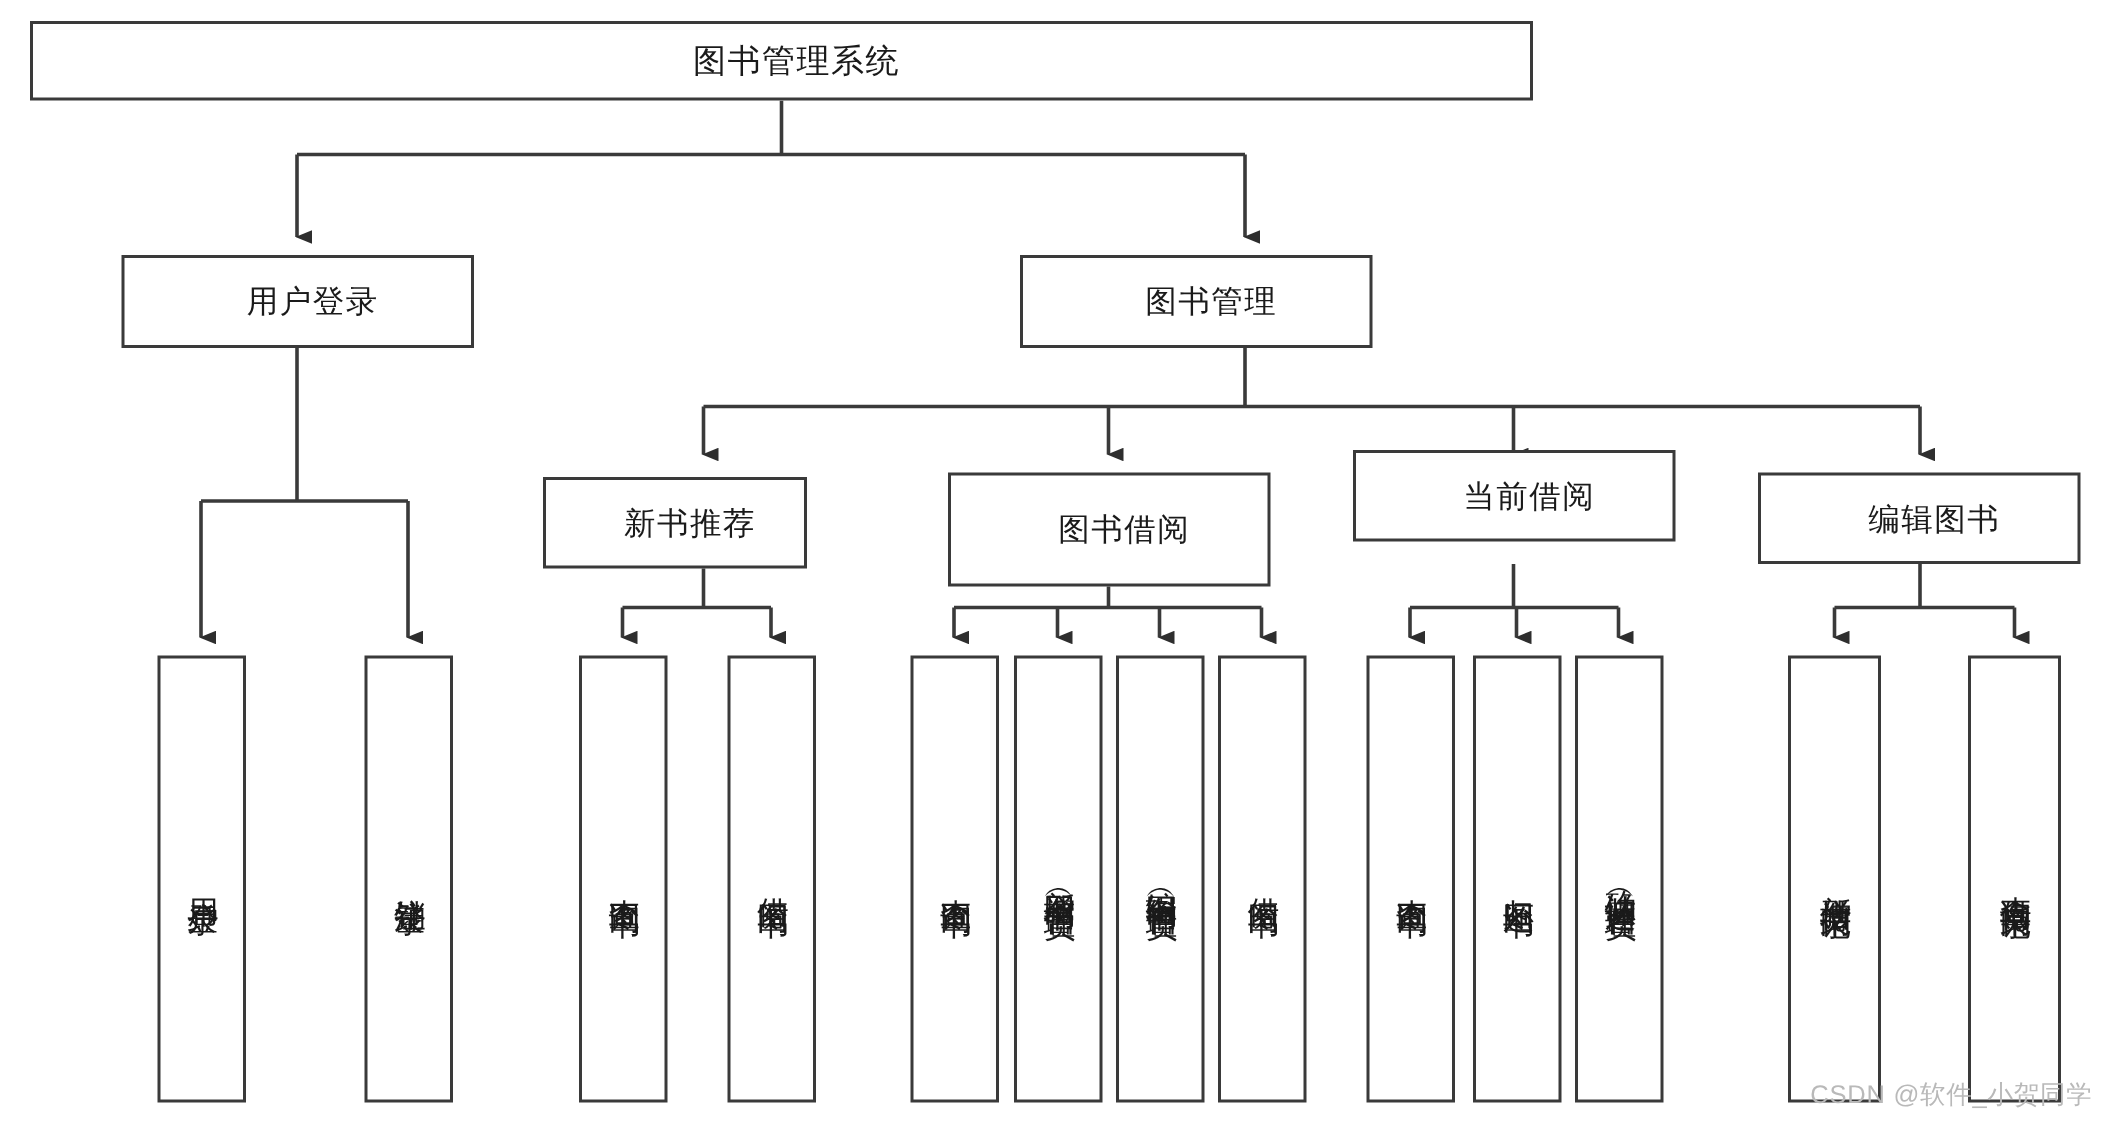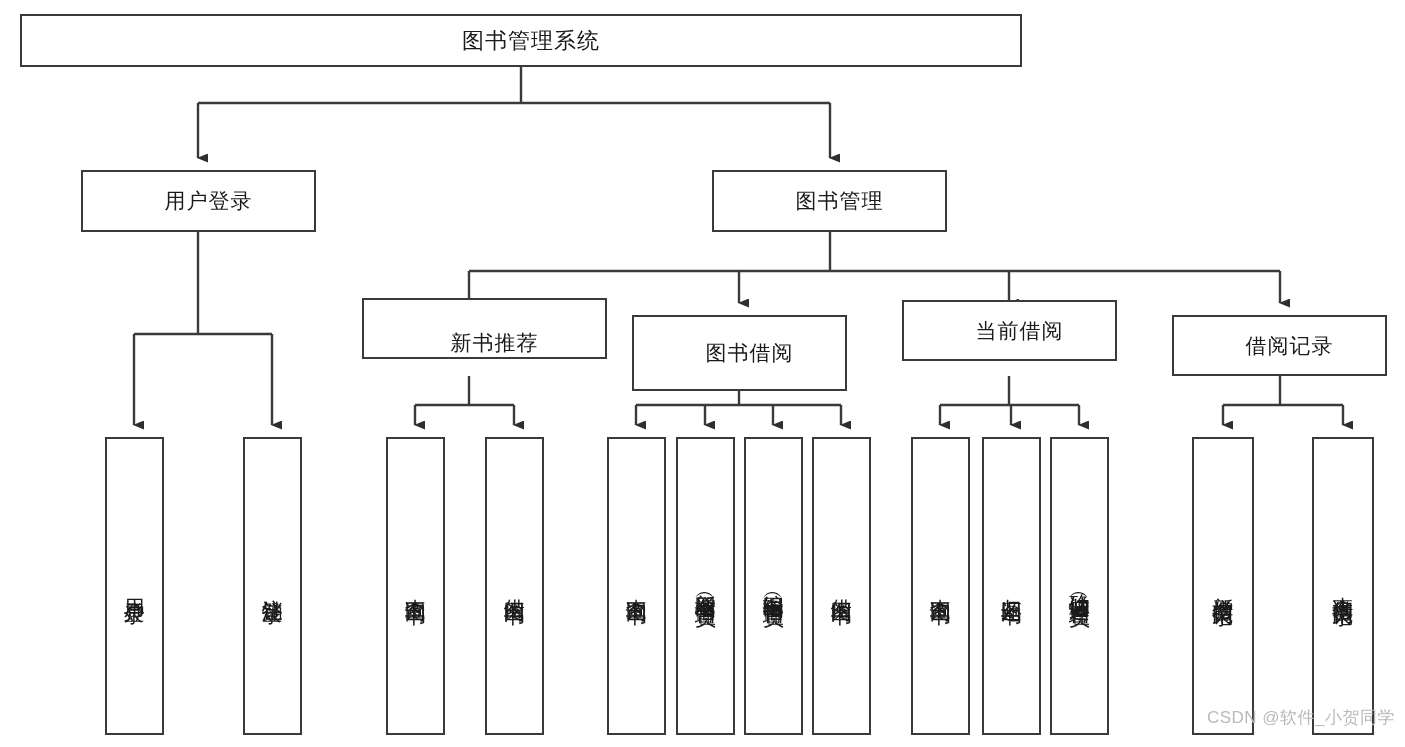--- a/index.html
+++ b/index.html
@@ -60,21 +60,21 @@
     text-orientation: upright;
     font-size: 21px;
     line-height: 1.12;
     letter-spacing: 2px;
     white-space: nowrap;
     text-align: center;
   }
   .watermark {
     position: absolute;
     right: 10px;
-    bottom: 18px;
+    bottom: 6px;
     font-size: 17px;
     color: #b9b9b9;
     letter-spacing: 0.5px;
     white-space: nowrap;
   }
 </style>
 </head>
 <body>
 
 <div id="diagram-root">
@@ -130,34 +130,34 @@
     </g>
   </svg>
 
   <div id="node-host">
       <div class="node node-root" style="left: 20px; top: 14px; width: 1002px; height: 53px;">
         <span>图书管理系统</span>
       </div>
       <div class="node node-h" style="left: 81px; top: 170px; width: 235px; height: 62px;">
         <span>用户登录</span>
       </div>
-      <div class="node node-h" style="left: 712px; top: 170px; width: 235px; height: 62px;">
+      <div class="node node-h" style="left: 680px; top: 170px; width: 235px; height: 62px;">
         <span>图书管理</span>
       </div>
-      <div class="node node-h" style="left: 362px; top: 298px; width: 245px; height: 61px; align-items: flex-end;">
+      <div class="node node-h" style="left: 362px; top: 318px; width: 176px; height: 61px;">
         <span>新书推荐</span>
       </div>
       <div class="node node-h" style="left: 632px; top: 315px; width: 215px; height: 76px;">
         <span>图书借阅</span>
       </div>
       <div class="node node-h" style="left: 902px; top: 300px; width: 215px; height: 61px;">
         <span>当前借阅</span>
       </div>
       <div class="node node-h" style="left: 1172px; top: 315px; width: 215px; height: 61px;">
-        <span>借阅记录</span>
+        <span>编辑图书</span>
       </div>
       <div class="leaf" style="left: 105px; top: 437px; width: 59px; height: 298px;">
         <span class="vtext">用户登录</span>
       </div>
       <div class="leaf" style="left: 243px; top: 437px; width: 59px; height: 298px;">
         <span class="vtext">注销登录</span>
       </div>
       <div class="leaf" style="left: 386px; top: 437px; width: 59px; height: 298px;">
         <span class="vtext">查询图书</span>
       </div>

